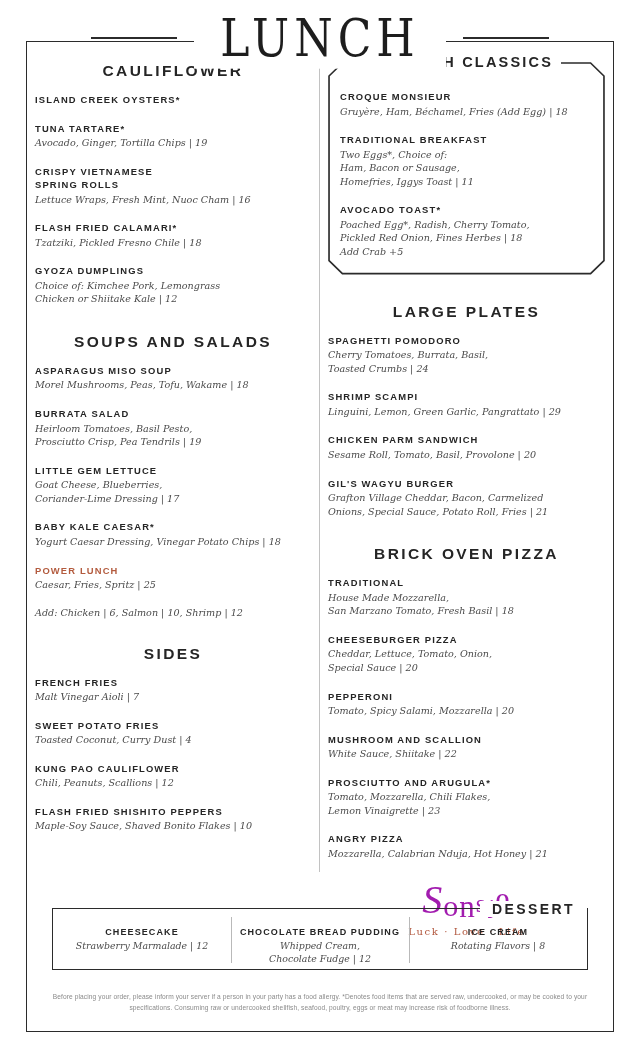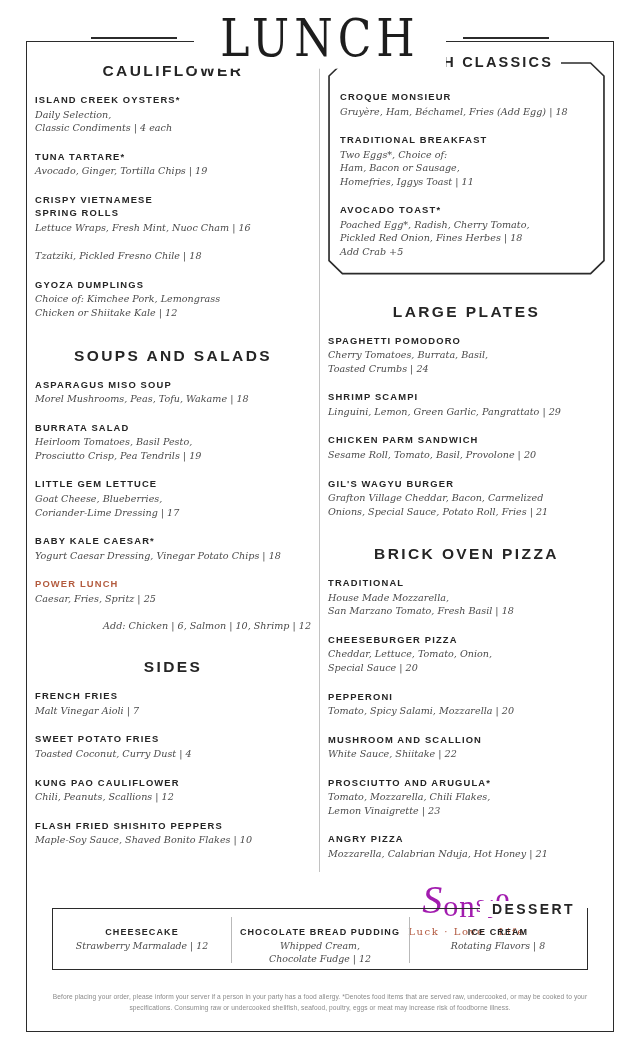--- a/index.html
+++ b/index.html
@@ -66,21 +66,21 @@
   .item-desc{
     font-family:"DejaVu Serif", serif;
     font-style:italic;
     font-size:9.6px; line-height:13.6px;
     color:#4a4a4a; white-space:pre-line;
     margin-top:1px;
   }
   .item.accent .item-name{ color:#b35b3e; }
 
   .add-line{
-    text-align:right;
+    text-align:left;
     font-family:"DejaVu Serif", serif;
     font-style:italic; font-size:9.6px; color:#4a4a4a;
     margin-top:10px;
   }
 
   .spacer-lg{ height:27px; }
   .spacer-md{ height:22px; }
 
   
   .brunch-box{ position:relative; padding:16px 12px 16px 12px; margin-bottom:6px; }
@@ -175,33 +175,32 @@
   </div>
 
   <div class="cols">
 
     <div class="col-left">
 
       <div class="section-head">CAULIFLOWER</div>
       <div>
         <div class="item">
           <div class="item-name">ISLAND CREEK OYSTERS*</div>
-          <div class="item-desc">Daily Selection,
-Classic Condiments | 4 each</div>
         </div>
         <div class="item">
           <div class="item-name">TUNA TARTARE*</div>
           <div class="item-desc">Avocado, Ginger, Tortilla Chips | 19</div>
         </div>
         <div class="item">
           <div class="item-name">CRISPY VIETNAMESE
 SPRING ROLLS</div>
           <div class="item-desc">Lettuce Wraps, Fresh Mint, Nuoc Cham | 16</div>
         </div>
         <div class="item">
+          <div class="item-name">FLASH FRIED CALAMARI*</div>
           <div class="item-desc">Tzatziki, Pickled Fresno Chile | 18</div>
         </div>
         <div class="item">
           <div class="item-name">GYOZA DUMPLINGS</div>
           <div class="item-desc">Choice of: Kimchee Pork, Lemongrass
 Chicken or Shiitake Kale | 12</div>
         </div>
       </div>
 
       <div class="spacer-lg"></div>

